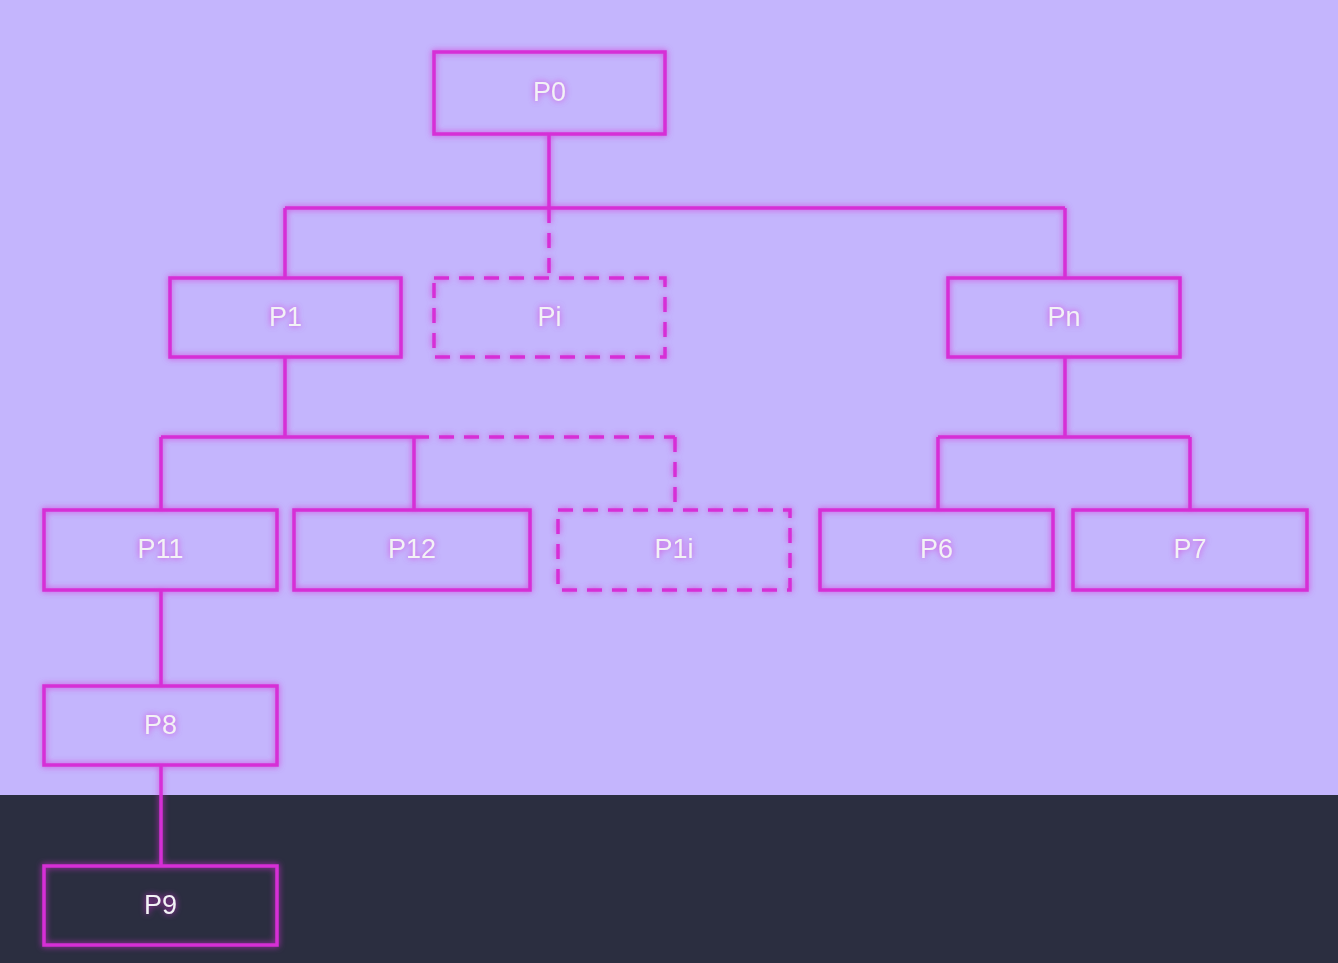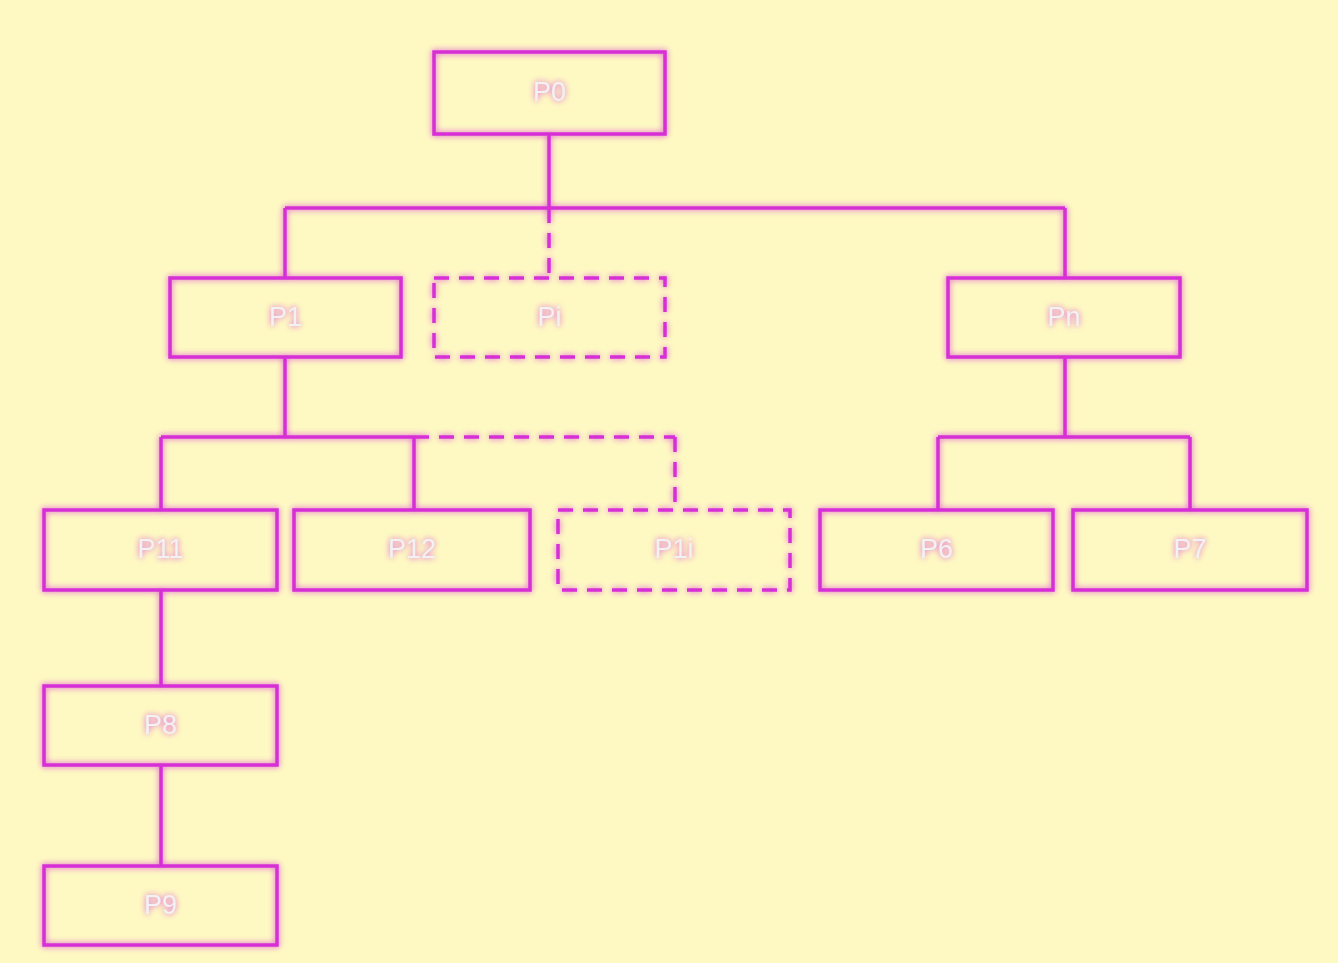--- a/index.html
+++ b/index.html
@@ -10,22 +10,22 @@
   }
   body {
     width: 1338px;
     height: 963px;
     overflow: hidden;
     font-family: "Liberation Sans", "DejaVu Sans", sans-serif;
   }
   #diagram-root {
     position: relative;
     width: 1338px;
-    height: 963px;
-    background: #fef9c3;
+    height: 795px;
+    background: #c4b5fd;
   }
   svg.tree-canvas {
     position: absolute;
     top: 0;
     left: 0;
     width: 1338px;
     height: 963px;
     display: block;
   }
   .node-rect {

